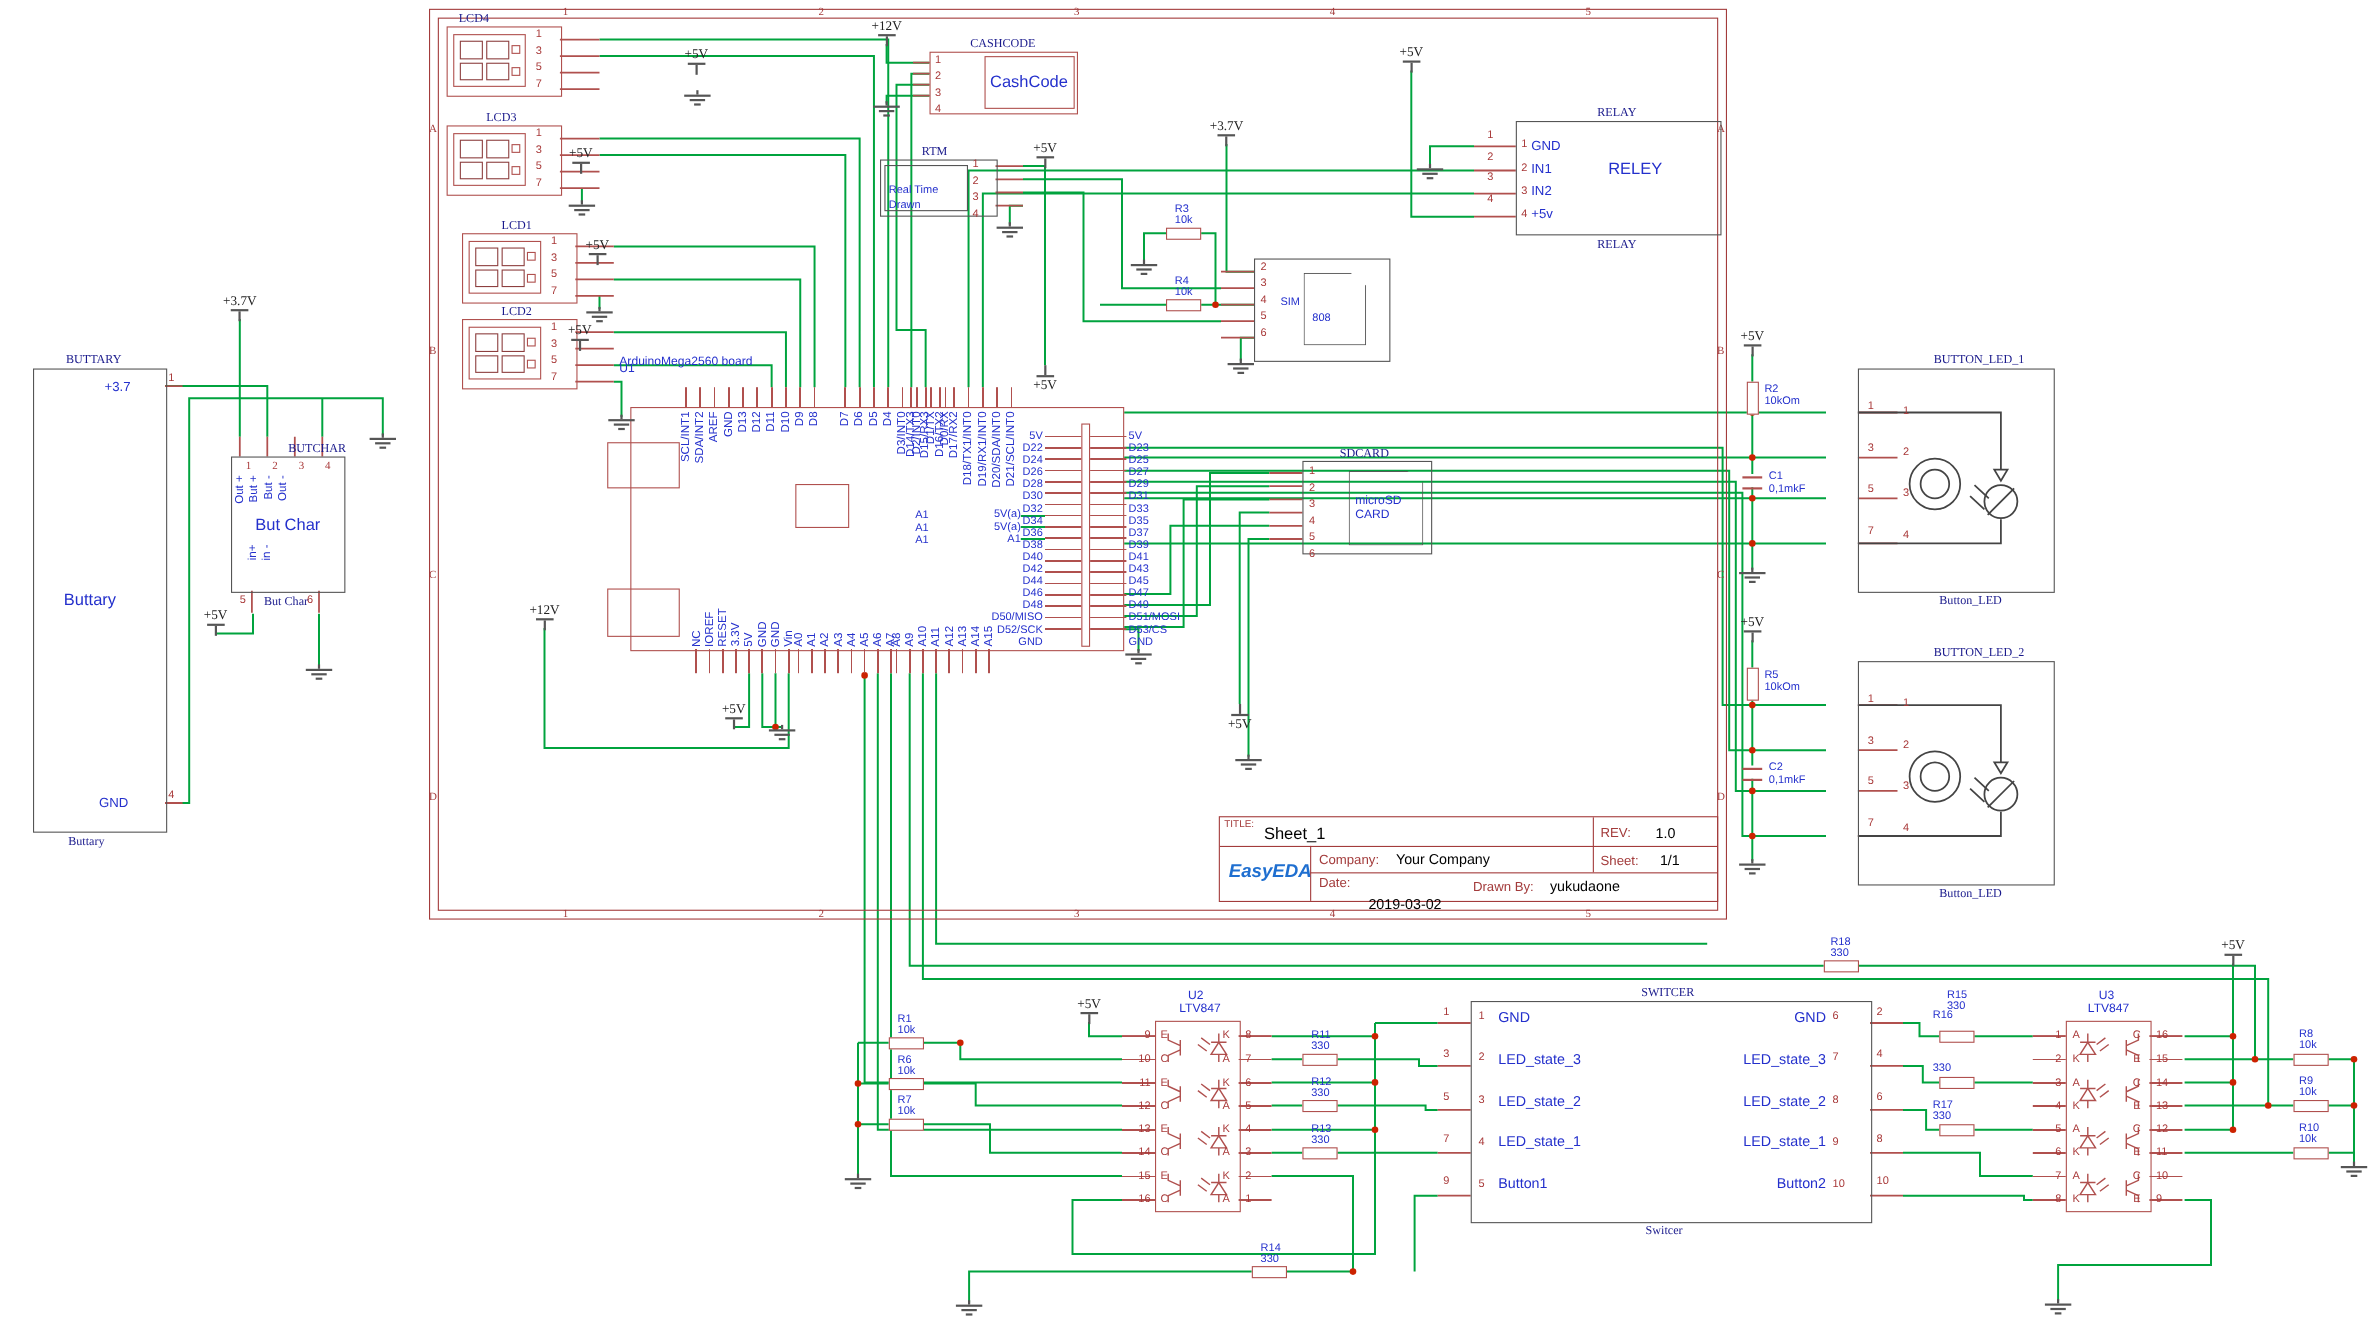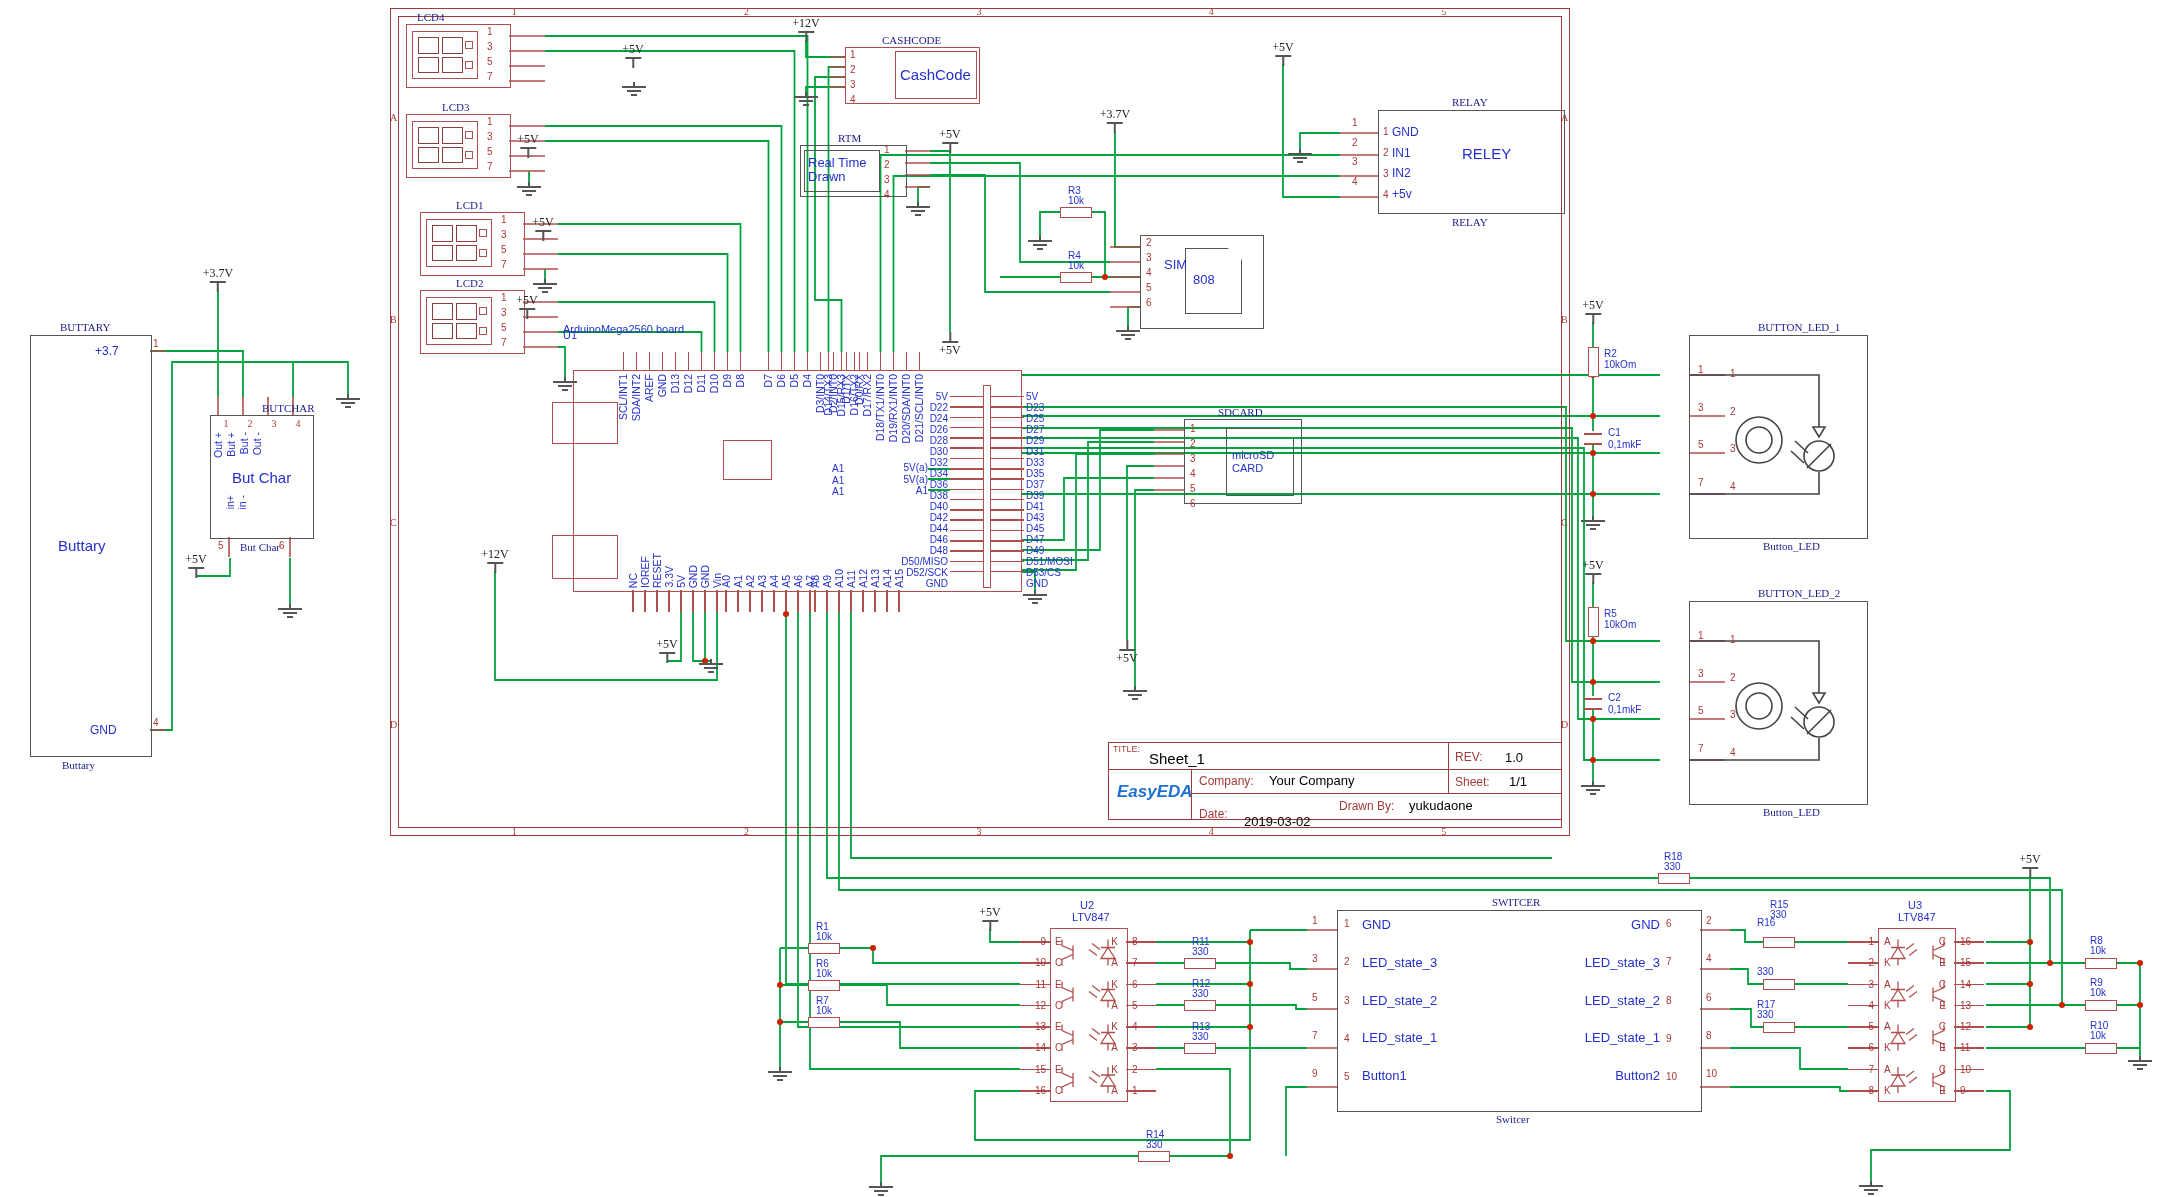--- a/index.html
+++ b/index.html
@@ -6,21 +6,21 @@
     --wire:#00A33E; --sym:#B0504E; --blue:#2430CC; --navy:#1A1A8C;
     --red:#A83838; --dot:#CC2200; --gray:#555;
   }
   html,body{margin:0;padding:0;background:#fff;}
   #canvas{position:relative;width:2159px;height:1197px;background:#fff;
     font-family:"Liberation Sans",sans-serif;overflow:hidden;}
   .t{position:absolute;white-space:nowrap;line-height:1;}
   .pin{font-size:10px;color:var(--red);}
   .bl{font-size:10px;color:var(--blue);}
   .bl12{font-size:12px;color:var(--blue);}
-  .bl13{font-size:13px;color:var(--blue);}
+  .bl13{font-size:10px;color:var(--blue);margin-top:12px;}
   .big{font-size:15px;color:var(--blue);}
   .ref{font-family:"Liberation Serif",serif;font-size:11px;color:var(--navy);}
   .box{position:absolute;border:1.6px solid var(--sym);background:transparent;}
   .gbox{position:absolute;border:1.8px solid var(--gray);background:transparent;}
   .frame{position:absolute;border:1.4px solid #A33B3B;}
   .cols{position:absolute;display:flex;justify-content:space-around;
     font-family:"Liberation Serif",serif;font-size:10px;color:#A33B3B;}
   .rows{position:absolute;display:flex;flex-direction:column;justify-content:space-around;
     font-family:"Liberation Serif",serif;font-size:10px;color:#A33B3B;}
   .vlabels{position:absolute;display:flex;}
@@ -627,21 +627,21 @@
     <div style="position:absolute;left:339px;top:0;height:50px;border-left:1.5px solid #A33B3B"></div>
     <span class="t lab" style="left:346px;top:8px;font-size:12px">REV:</span>
     <span class="t" style="left:396px;top:8px;font-size:13px">1.0</span>
     <div style="position:absolute;left:82px;top:26px;height:50px;border-left:1.5px solid #A33B3B"></div>
     <span class="t" style="left:8px;top:40px;font-size:17px;font-weight:bold;font-style:italic;color:#1F6FD0">EasyEDA</span>
     <span class="t lab" style="left:90px;top:32px;font-size:12px">Company:</span>
     <span class="t" style="left:160px;top:31px;font-size:13px">Your Company</span>
     <span class="t lab" style="left:346px;top:33px;font-size:12px">Sheet:</span>
     <span class="t" style="left:400px;top:32px;font-size:13px">1/1</span>
     <div style="position:absolute;left:82px;top:50px;width:370px;border-top:1.5px solid #A33B3B"></div>
-    <span class="t lab" style="left:90px;top:65px;font-size:12px">Date:</span>
+    <span class="t lab" style="left:90px;top:53px;font-size:12px">Date:</span>
     <span class="t" style="left:135px;top:72px;font-size:13px">2019-03-02</span>
     <span class="t lab" style="left:230px;top:57px;font-size:12px">Drawn By:</span>
     <span class="t" style="left:300px;top:56px;font-size:13px">yukudaone</span>
   </div>
 
   <div class="rbody" style="left:808px;top:943px"></div>
   <span class="t bl" style="left:816px;top:922px">R1</span>
   <span class="t bl" style="left:816px;top:932px">10k</span>
   <div class="rbody" style="left:808px;top:980px"></div>
   <span class="t bl" style="left:816px;top:959px">R6</span>

